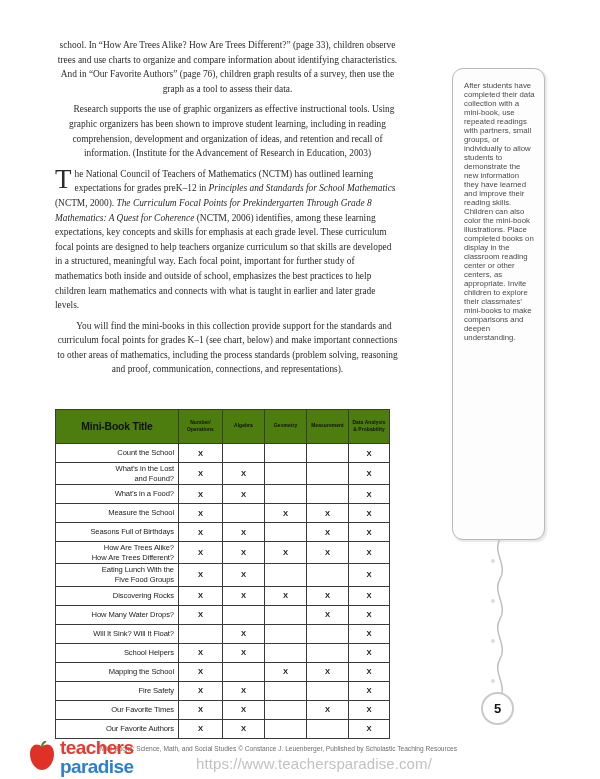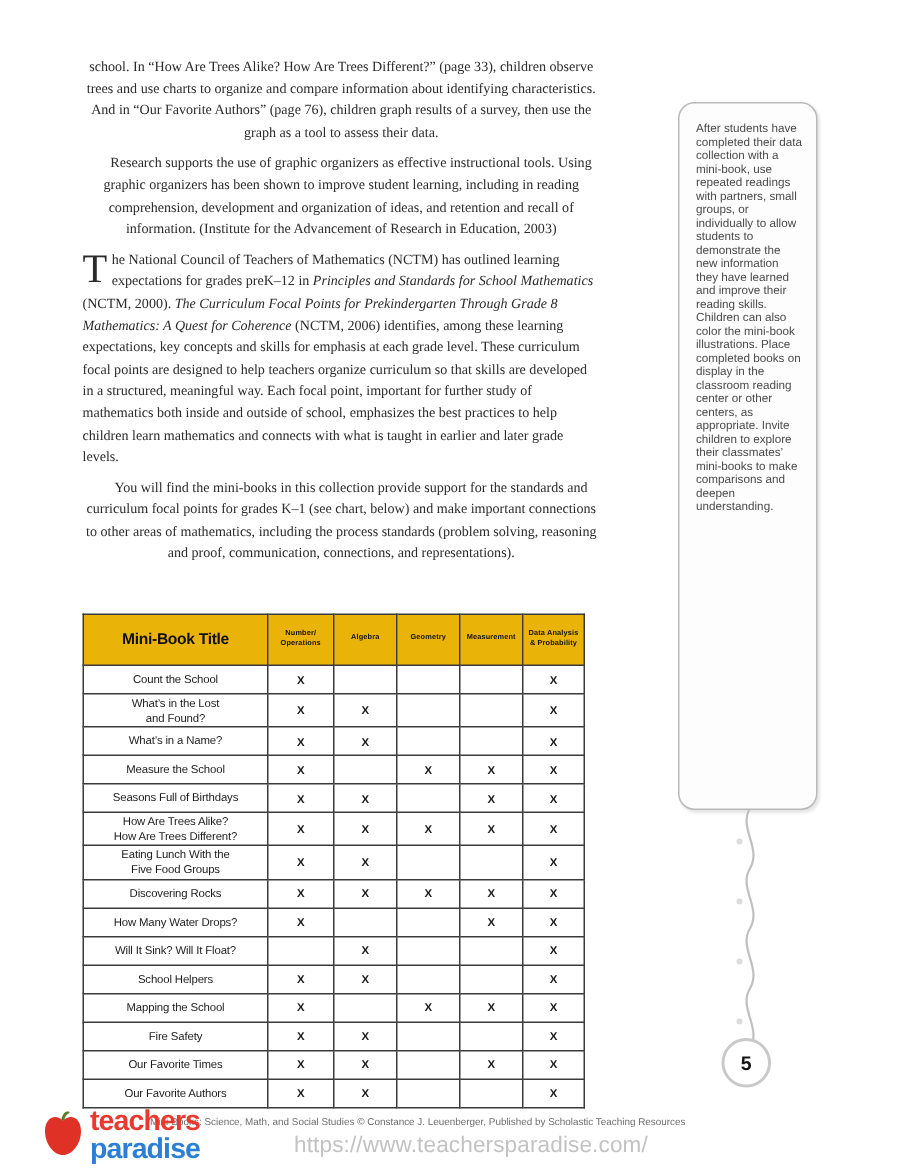--- a/index.html
+++ b/index.html
@@ -67,21 +67,21 @@
     border-collapse:collapse;
     width:334px;
     border:1.4px solid #1a1a1a;
     table-layout:fixed;
   }
   table.chart th, table.chart td {
     border:0.9px solid #3a3a3a;
     vertical-align:middle;
   }
   table.chart thead th {
-    background:#eab308;
+    background:#4d7c0f;
     font-family:"Liberation Sans", sans-serif;
     color:#111;
     text-align:center;
     padding:7px 2px;
     height:34px;
   }
   th.c-title {
     font-size:10.4px;
     font-weight:bold;
     letter-spacing:-0.2px;
@@ -93,21 +93,21 @@
     letter-spacing:0.1px;
   }
   table.chart tbody td {
     font-family:"Liberation Sans", sans-serif;
     font-size:7.6px;
     color:#1b1b1b;
     height:19px;
     padding:1px 4px;
   }
   td.title-cell {
-    text-align:center;
+    text-align:right;
     line-height:9.6px;
     letter-spacing:-0.1px;
   }
   td.mark {
     text-align:center;
     font-size:7.4px;
     font-weight:bold;
     color:#000;
     padding:0;
   }
@@ -231,21 +231,21 @@
           </tr>
           <tr class="two-line">
             <td class="title-cell">What’s in the Lost<br>and Found?</td>
             <td class="mark">X</td>
             <td class="mark">X</td>
             <td class="mark"></td>
             <td class="mark"></td>
             <td class="mark">X</td>
           </tr>
           <tr>
-            <td class="title-cell">What’s in a Name?</td>
+            <td class="title-cell">What’s in a Food?</td>
             <td class="mark">X</td>
             <td class="mark">X</td>
             <td class="mark"></td>
             <td class="mark"></td>
             <td class="mark">X</td>
           </tr>
           <tr>
             <td class="title-cell">Measure the School</td>
             <td class="mark">X</td>
             <td class="mark"></td>

